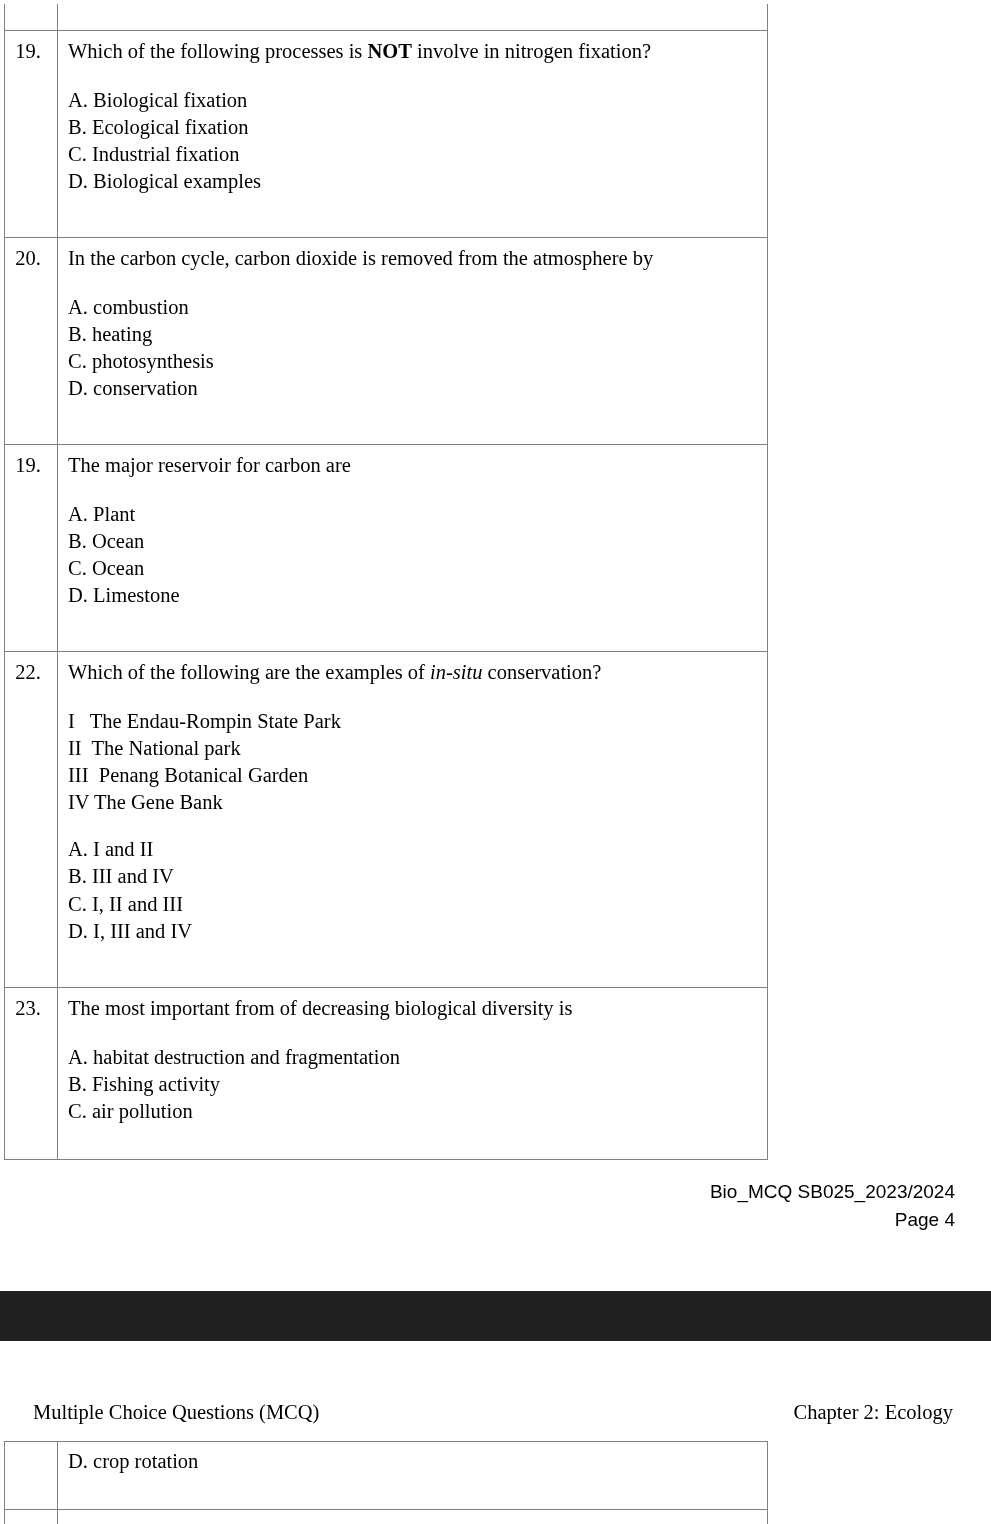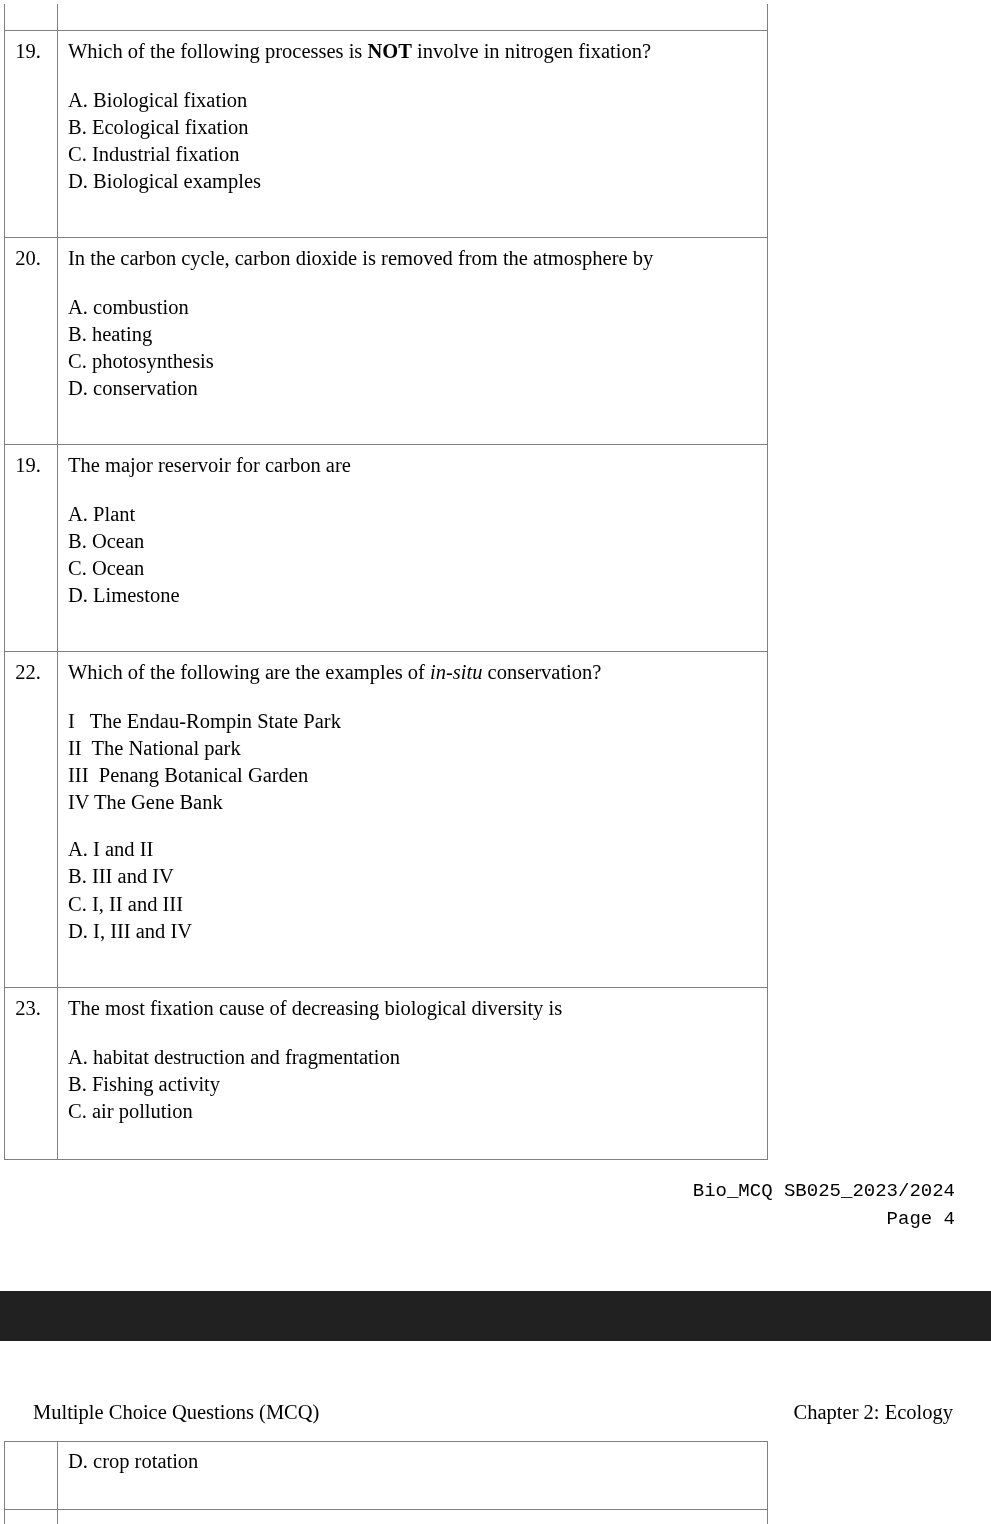--- a/index.html
+++ b/index.html
@@ -64,21 +64,21 @@
   b.strong { font-weight: bold; }
   i.ital { font-style: italic; text-align: right; }
 
   
   .doc-footer {
     position: absolute;
     left: 0;
     top: 1178px;
     width: 955px;
     text-align: right;
-    font-family: Liberation Mono, monospace;
+    font-family: Liberation Sans, sans-serif;
     font-size: 19px;
     line-height: 1.45;
     color: #000;
   }
 
   
   .page-break-band {
     position: absolute;
     left: 0;
     top: 1291px;
@@ -185,21 +185,21 @@
           <p class="opt">B. III and IV</p>
           <p class="opt">C. I, II and III</p>
           <p class="opt">D. I, III and IV</p>
           <div class="tail-lg"></div>
         </td>
       </tr>
 
       <tr>
         <td class="num">23.</td>
         <td class="body">
-          <p class="stem">The most fixation cause of decreasing biological diversity is</p>
+          <p class="stem">The most important from of decreasing biological diversity is</p>
           <div class="gap"></div>
           <p class="opt">A. habitat destruction and fragmentation</p>
           <p class="opt">B. Fishing activity</p>
           <p class="opt">C. air pollution</p>
           <div class="tail"></div>
         </td>
       </tr>
 
     </tbody>
   </table>

